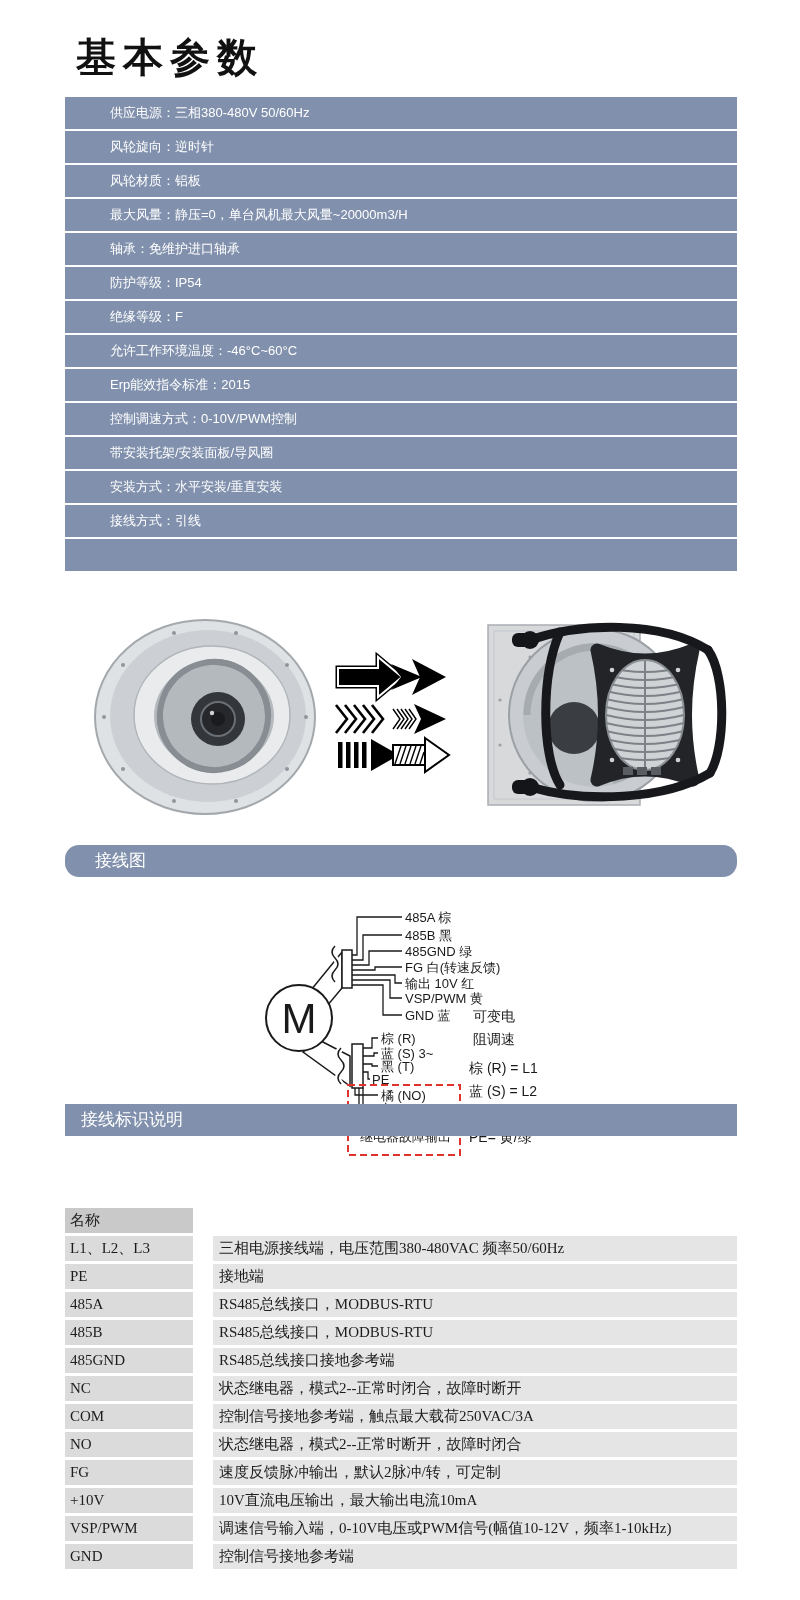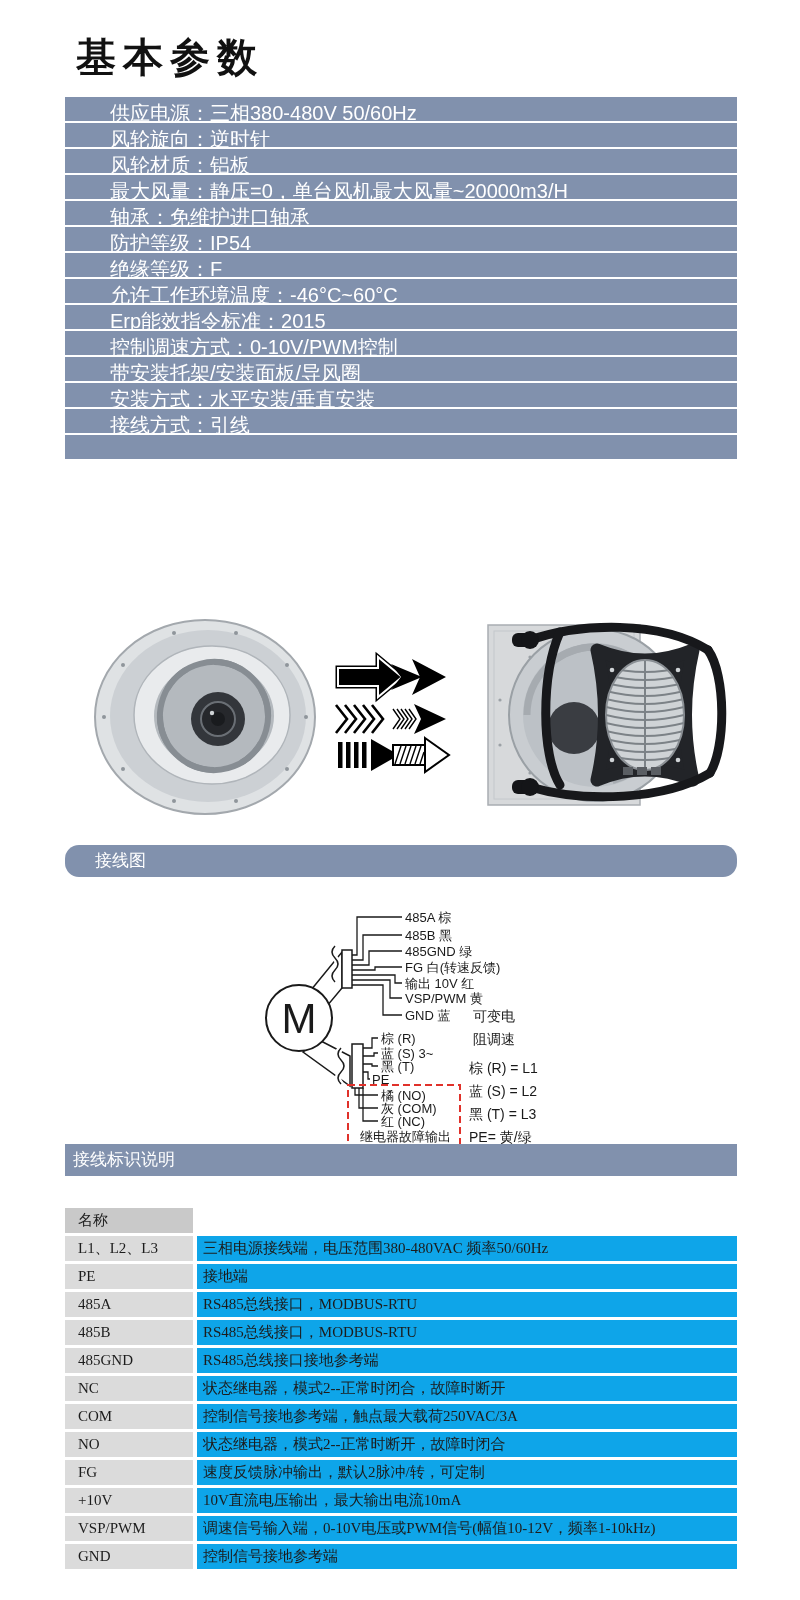--- a/index.html
+++ b/index.html
@@ -1,35 +1,35 @@
 <!DOCTYPE html>
 <html><head>
 <meta charset="utf-8">
 <style>
   html,body{margin:0;padding:0;background:#fff;}
   .page{position:relative;width:800px;height:1600px;background:#fff;overflow:hidden;
         font-family:"Liberation Sans",sans-serif;color:#1a1a1a;}
   .page-title{position:absolute;left:76px;top:30px;font-family:Liberation Mono, monospace;
         font-weight:bold;font-size:40px;letter-spacing:7px;color:#111;}
   .params{position:absolute;left:65px;top:97px;width:672px;}
-  .param-row{height:24px;line-height:32px;margin-bottom:2px;background:#8191ad;
-        color:#fff;font-size:20px;padding-left:45px;box-sizing:border-box;
+  .param-row{height:32px;line-height:32px;margin-bottom:2px;background:#8191ad;
+        color:#fff;font-size:13px;padding-left:45px;box-sizing:border-box;
         white-space:nowrap;overflow:hidden;}
   .section-header{position:absolute;left:65px;width:672px;height:32px;line-height:32px;
         background:#8191ad;color:#fff;font-size:17px;box-sizing:border-box;}
   .hdr-wiring{top:845px;padding-left:30px;border-radius:14px;}
-  .hdr-legend{top:1144px;padding-left:8px;}
+  .hdr-legend{top:1104px;padding-left:16px;}
   .product-visual{position:absolute;left:60px;top:595px;width:680px;height:225px;}
   .wiring-svg{position:absolute;left:245px;top:882px;width:330px;height:285px;}
   .legend-table{position:absolute;left:65px;top:1208px;width:672px;
         font-family:"Liberation Serif",serif;font-size:15px;color:#1c1c1c;}
   .t-row{display:flex;height:25px;line-height:25px;margin-bottom:3px;}
-  .t-name{width:128px;background:#dbdbdb;padding-left:13px;box-sizing:border-box;
-        margin-right:4px;white-space:nowrap;overflow:hidden;}
-  .t-desc{flex:1;background:#0ea5e9;padding-left:6px;box-sizing:border-box;
+  .t-name{width:128px;background:#dbdbdb;padding-left:5px;box-sizing:border-box;
+        margin-right:20px;white-space:nowrap;overflow:hidden;}
+  .t-desc{flex:1;background:#e5e5e5;padding-left:6px;box-sizing:border-box;
         white-space:nowrap;overflow:hidden;}
   .t-head .t-name,.t-head .t-desc{background:#c9c9c9;}
   svg text{font-family:"Liberation Sans",sans-serif;fill:#1a1a1a;}
 </style>
 </head>
 <body>
 
 <div class="page">
 
   <div class="page-title">基本参数</div>

